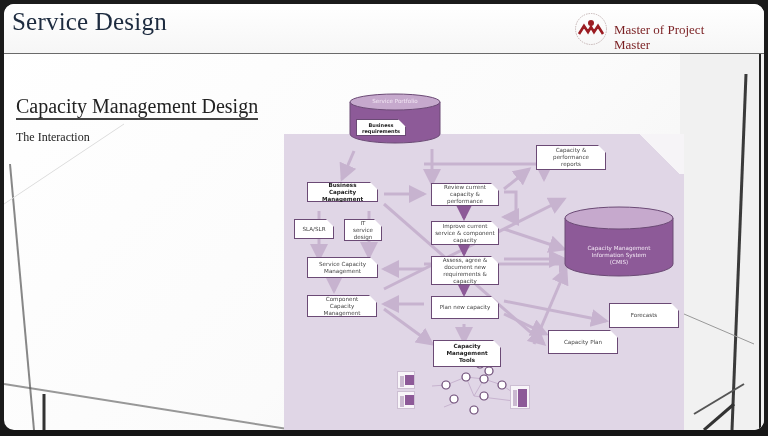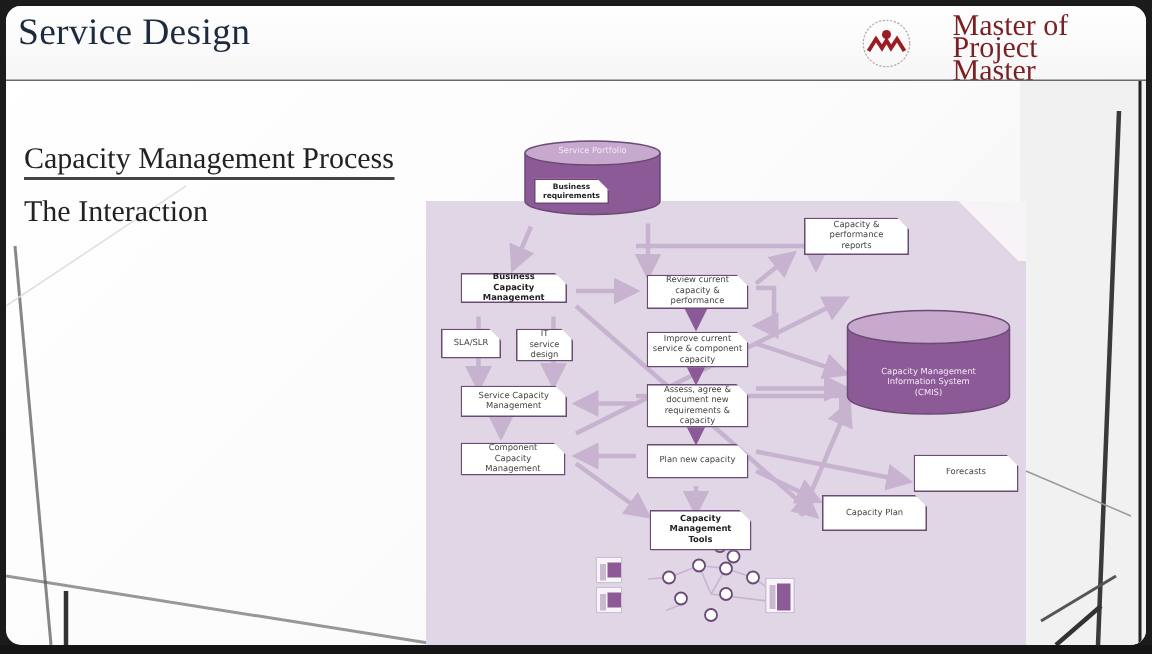--- a/index.html
+++ b/index.html
@@ -15,25 +15,25 @@
   .frame-top { position: absolute; left: 0; top: 0; width: 768px; height: 4px; background: #1b1b1b; }
   .frame-bottom { position: absolute; left: 0; bottom: 0; width: 768px; height: 6px; background: #151515; }
 
   
   .header { position: absolute; left: 0; top: 0; width: 760px; height: 49px; background: linear-gradient(#ffffff, #f6f6f6); }
   .header-rule { position: absolute; left: 0; top: 49px; width: 760px; height: 1px; background: #6a6a6a; }
   .title { position: absolute; left: 8px; top: 4px; font-size: 25px; color: #1d2b3f; letter-spacing: 0.2px; }
 
   .brand { position: absolute; left: 570px; top: 6px; width: 150px; height: 40px; }
   .brand-logo { position: absolute; left: 0; top: 2px; width: 34px; height: 34px; }
-  .brand-name { position: absolute; left: 40px; top: 0px; font-size: 20px; line-height: 15px; color: #7a1f22; margin-left: 21px; }
+  .brand-name { position: absolute; left: 40px; top: 12px; font-size: 13px; line-height: 15px; color: #7a1f22; }
 
   
   .section-title { position: absolute; left: 12px; top: 91px; font-size: 20px; color: #222; border-bottom: 2px solid #444; line-height: 22px; padding-bottom: 1px; }
-  .section-sub { position: absolute; left: 12px; top: 126px; font-size: 20px; color: #222; }
+  .section-sub { position: absolute; left: 12px; top: 126px; font-size: 12px; color: #222; }
 
   
   .bg-lines { position: absolute; left: 0; top: 50px; width: 760px; height: 376px; }
 
   
   .diagram { position: absolute; left: 280px; top: 85px; width: 400px; height: 345px; }
   .diagram-bg { position: absolute; left: 0; top: 45px; width: 400px; height: 300px; background: #e0d6e6; }
   .diagram-bg-notch { position: absolute; left: 350px; top: 45px; width: 50px; height: 40px; background: linear-gradient(225deg, #f6f4f7 50%, transparent 50%); }
 
   .node {
@@ -79,21 +79,21 @@
         <path d="M5 22 L10 14 L14 20 L17 15 L20 20 L24 14 L29 22" fill="none" stroke="#9b1c22" stroke-width="2.6"></path>
       </svg>
       <div class="brand-name">
         <div>Master of Project</div>
         <div>Master</div>
       </div>
     </div>
   </div>
   <div class="header-rule"></div>
 
-  <div class="section-title">Capacity Management Process</div>
+  <div class="section-title">Capacity Management Design</div>
   <div class="section-sub">The Interaction</div>
 
   <div class="diagram">
     <div class="diagram-bg"></div>
     <div class="diagram-bg-notch"></div>
 
     <svg style="position:absolute;left:0;top:0;width:400px;height:345px;" viewBox="0 0 400 345">
       <defs>
         <marker id="ah" markerWidth="6" markerHeight="6" refX="5" refY="3" orient="auto">
           <path d="M0,0 L6,3 L0,6 z" fill="#c7b3cf"></path>

